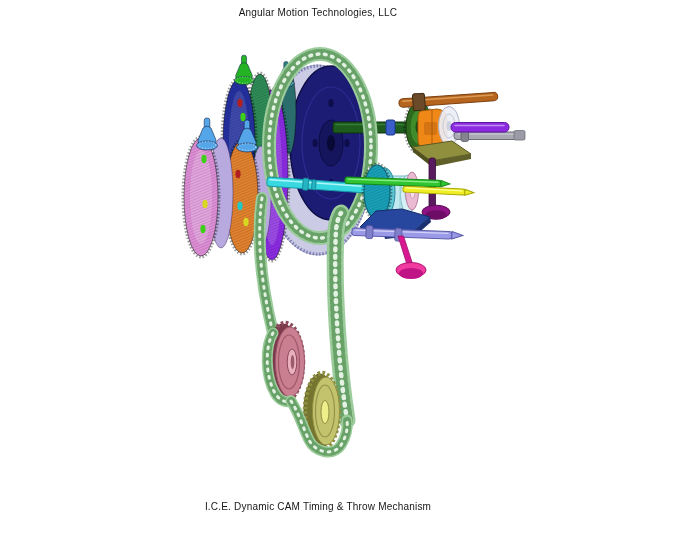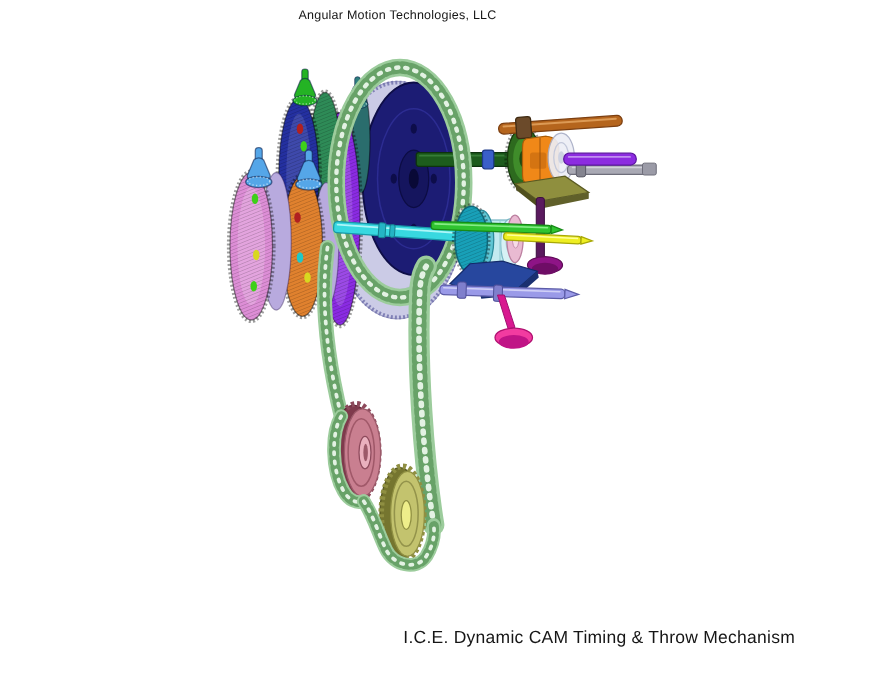--- a/index.html
+++ b/index.html
@@ -1,21 +1,21 @@
 <!DOCTYPE html>
 <html><head>
 <meta charset="utf-8">
 <style>
   html,body{margin:0;padding:0;background:#fff;}
   .page{position:relative;width:636px;height:540px;background:#ffffff;overflow:hidden;
         font-family:"Liberation Sans",sans-serif;}
   .title-text{position:absolute;top:7px;left:0;width:100%;text-align:center;
               font-size:10px;color:#161616;letter-spacing:.2px;}
-  .caption-text{position:absolute;top:501px;left:0;width:100%;text-align:right;
-                font-size:14px;color:#161616;letter-spacing:.2px;}
+  .caption-text{position:absolute;top:501px;left:0;width:100%;text-align:center;
+                font-size:10px;color:#161616;letter-spacing:.2px;}
   svg{position:absolute;top:0;left:0;}
   
   .cb{fill:none;stroke-linecap:round;}
   .cd{fill:none;stroke-linecap:round;stroke-dasharray:3.6 3.3;}
   .cl{fill:none;stroke-linecap:round;stroke-dasharray:1.8 5.6;}
   
   .teeth{fill:none;stroke:rgba(0,0,0,.38);stroke-width:3;stroke-dasharray:1.6 1.7;}
   .gear{stroke:rgba(0,0,0,.45);stroke-width:1;}
   .spacer{stroke:rgba(40,20,80,.4);stroke-width:1;}
   .ks{stroke:rgba(10,25,70,.55);stroke-width:1;}

